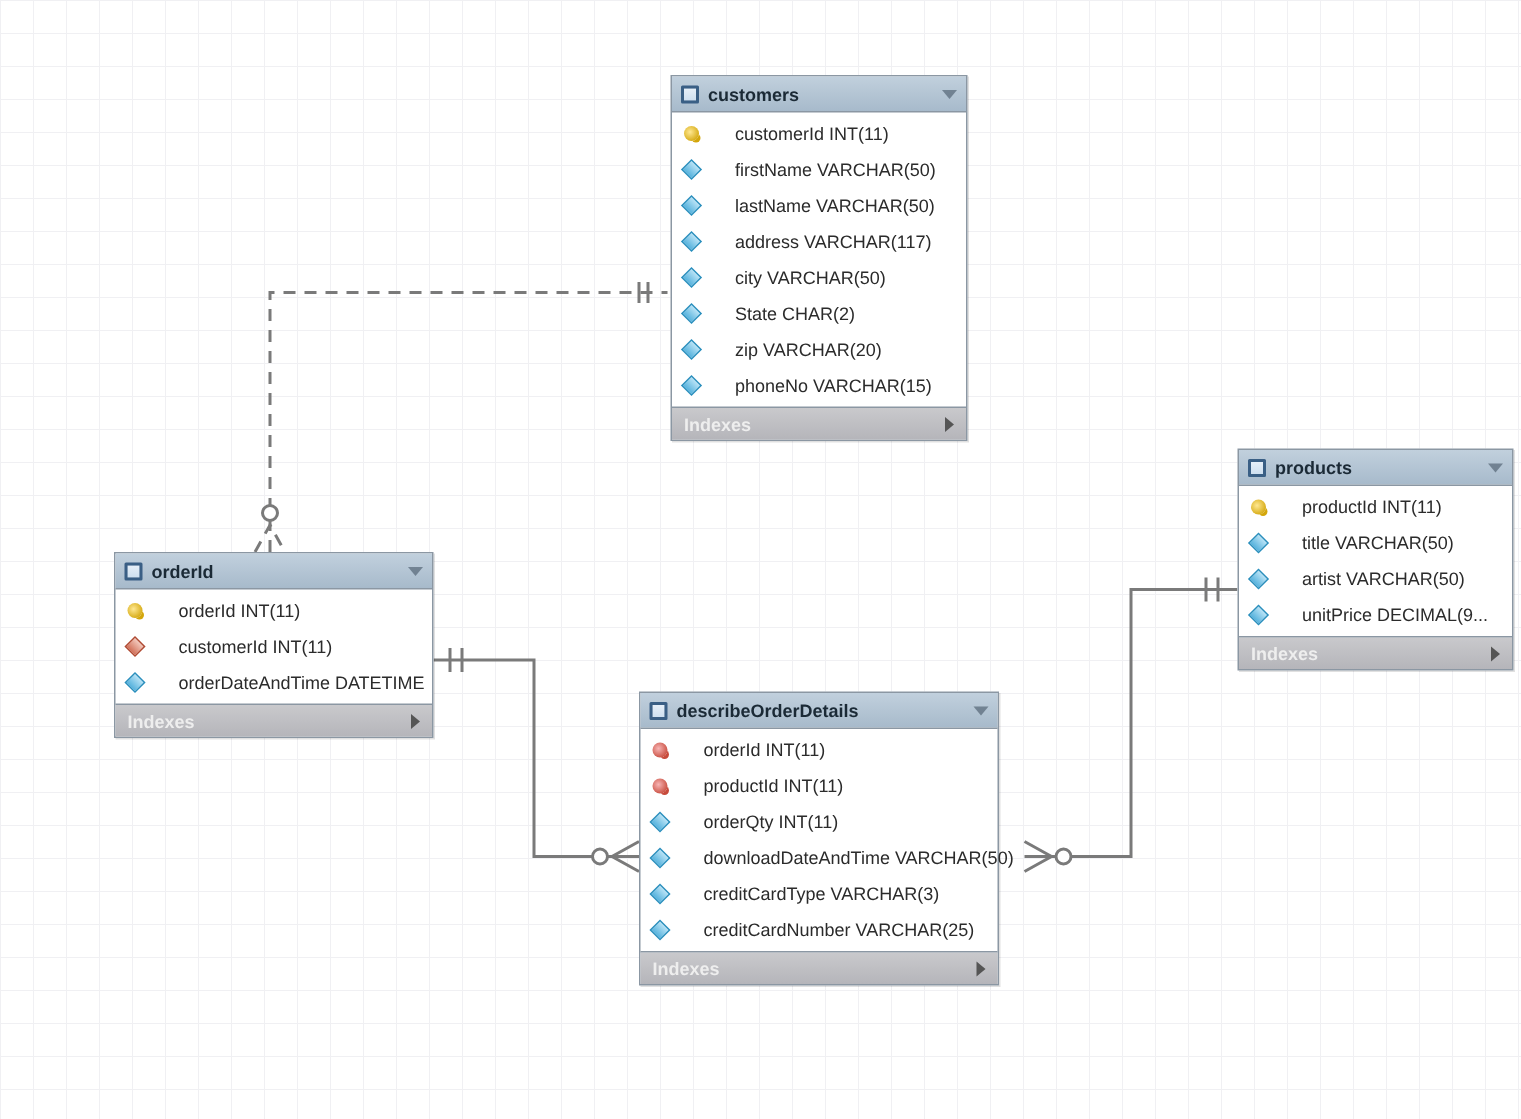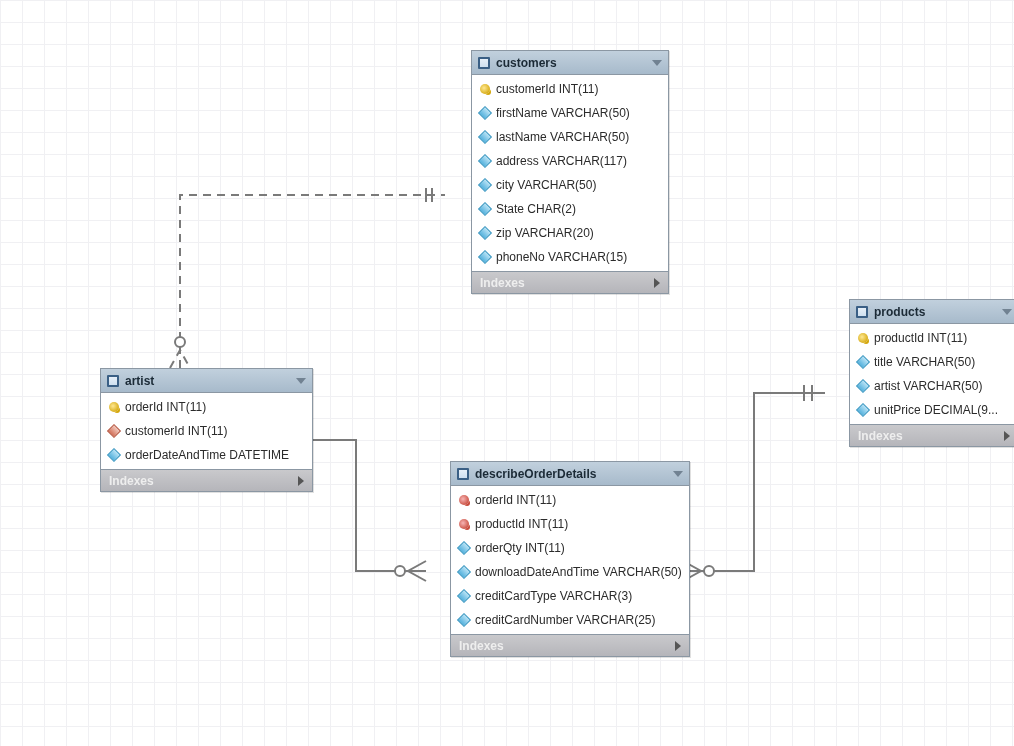--- a/index.html
+++ b/index.html
@@ -14,21 +14,21 @@
   }
   
   .grid-bg {
     position: absolute; inset: 0;
     background-image:
       linear-gradient(to right, #f0f0f3 1px, transparent 1px),
       linear-gradient(to bottom, #f0f0f3 1px, transparent 1px);
     background-size: 22px 22px;
     z-index: 0;
   }
-  .canvas { position: absolute; inset: 0; z-index: 2; margin-left: 24px; }
+  .canvas { position: absolute; inset: 0; z-index: 2; }
   svg.connections { position: absolute; inset: 0; z-index: 1; pointer-events:none; }
 
   .table-box {
     position: absolute;
     background: #fff;
     border: 1px solid #8b97a3;
     box-shadow: 1px 1px 0 rgba(0,0,0,0.12);
   }
   .table-header {
     display: flex; align-items: center;
@@ -45,21 +45,21 @@
   .arrow-down {
     width: 0; height: 0;
     border-left: 5px solid transparent;
     border-right: 5px solid transparent;
     border-top: 6px solid #445566;
     opacity: .6;
   }
   .table-rows { padding: 2px 0; }
   .col-row {
     display: flex; align-items: center;
-    gap: 6px;
+    gap: 24px;
     padding: 5px 8px;
     color: #2b2b2b;
     white-space: nowrap;
   }
   .indexes-bar {
     display: flex; align-items: center;
     background: linear-gradient(#c9c9cc,#b5b5ba);
     border-top: 1px solid #8b97a3;
     height: 22px;
     padding: 0 8px;
@@ -178,21 +178,21 @@
     <div class="indexes-bar">
       <span>Indexes</span>
       <span class="spacer"></span>
       <span class="arrow-right-sm"></span>
     </div>
   </div>
 
   <div class="table-box" style="left:76px; top:368px; width:213px;">
     <div class="table-header">
       <span class="ico ico-table"></span>
-      <span>artist</span>
+      <span>orderId</span>
       <span class="spacer"></span>
       <span class="arrow-down"></span>
     </div>
     <div class="table-rows">
       <div class="col-row">
           <span class="ico ico-key"></span>
           <span>orderId INT(11)</span>
         </div>
       <div class="col-row">
           <span class="ico ico-diamond fk"></span>
@@ -243,21 +243,21 @@
           <span>creditCardNumber VARCHAR(25)</span>
         </div>
     </div>
     <div class="indexes-bar">
       <span>Indexes</span>
       <span class="spacer"></span>
       <span class="arrow-right-sm"></span>
     </div>
   </div>
 
-  <div class="table-box" style="left:825px; top:299px; width:170px;">
+  <div class="table-box" style="left:825px; top:299px; width:184px;">
     <div class="table-header">
       <span class="ico ico-table"></span>
       <span>products</span>
       <span class="spacer"></span>
       <span class="arrow-down"></span>
     </div>
     <div class="table-rows">
       <div class="col-row">
           <span class="ico ico-key"></span>
           <span>productId INT(11)</span>

